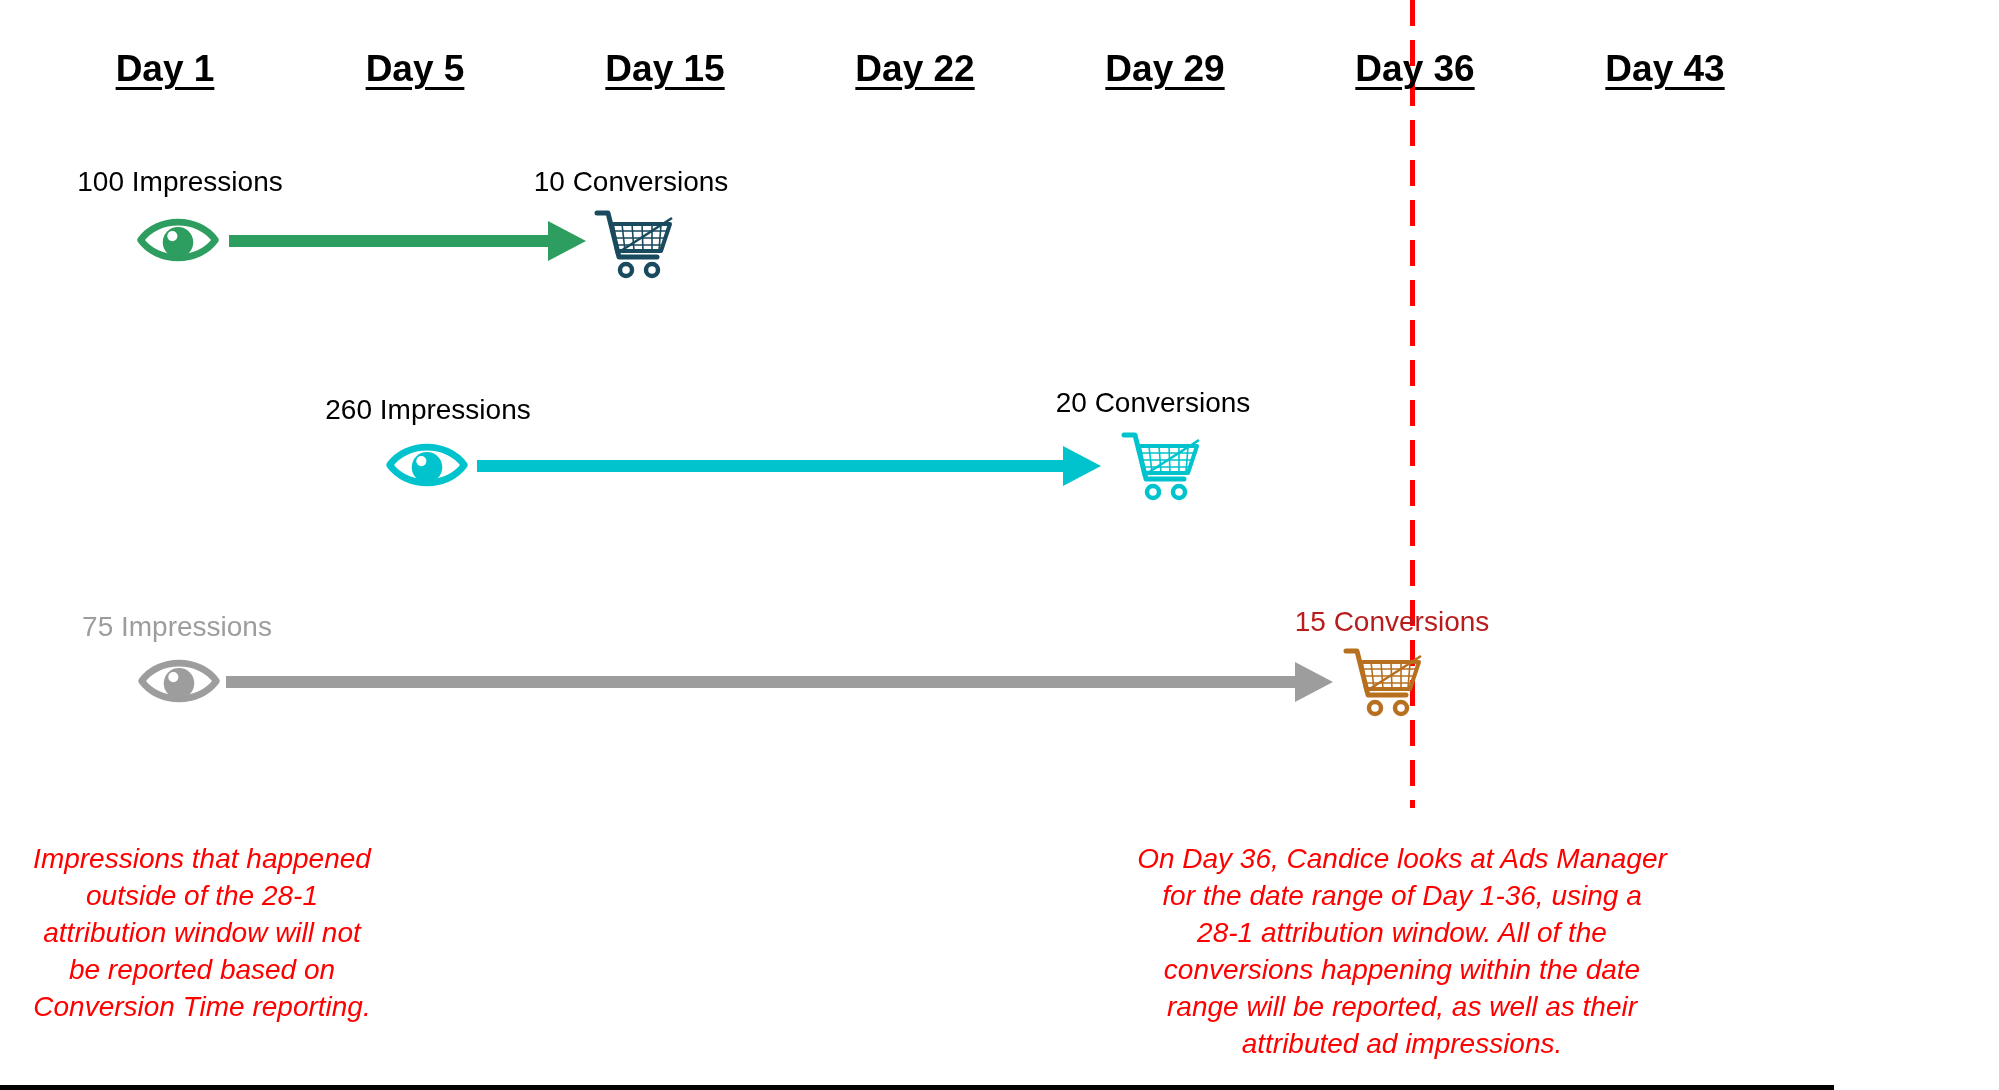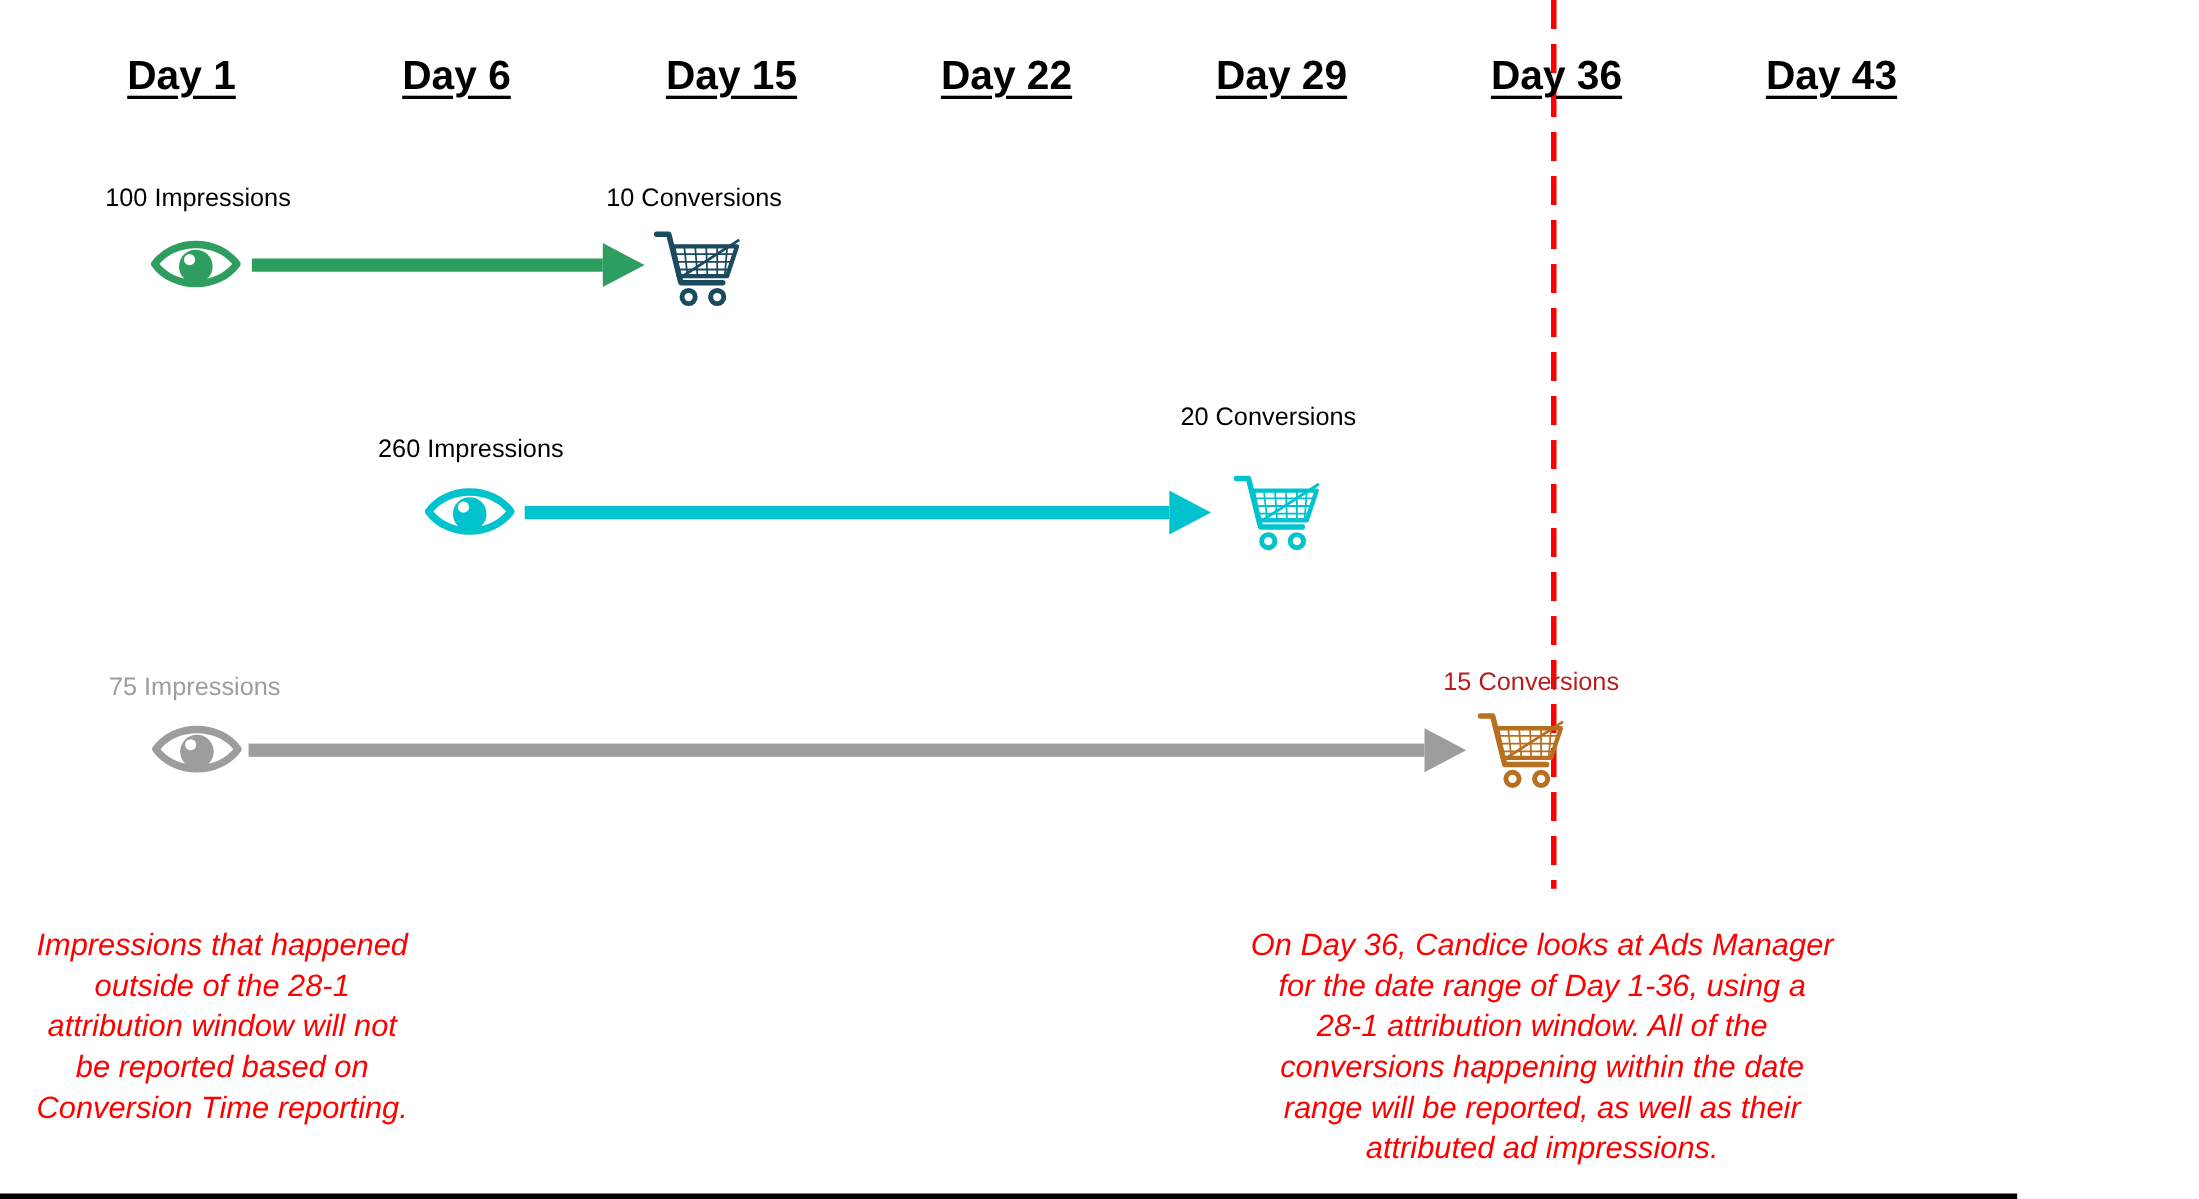--- a/index.html
+++ b/index.html
@@ -24,21 +24,21 @@
     text-decoration: underline;
     text-decoration-thickness: 3px;
     text-underline-offset: 6px;
     white-space: nowrap;
   }
 
   
   .lbl {
     position: absolute;
     transform: translateX(-50%);
-    font-size: 23px;
+    font-size: 28px;
     color: #000000;
     white-space: nowrap;
   }
 
   
   .eye  { position: absolute; width: 86px; height: 58px; }
   .cart { position: absolute; width: 80px; height: 84px; }
 
   
   .arrow { position: absolute; display: flex; align-items: center; height: 40px; }
@@ -112,21 +112,21 @@
 </svg>
 
 <div class="canvas">
 
   <div class="redline"></div>
 
   <div class="layer">
 
     <div>
       <span class="day" style="left:165px">Day 1</span>
-      <span class="day" style="left:415px">Day 6</span>
+      <span class="day" style="left:415px">Day 5</span>
       <span class="day" style="left:665px">Day 15</span>
       <span class="day" style="left:915px">Day 22</span>
       <span class="day" style="left:1165px">Day 29</span>
       <span class="day" style="left:1415px">Day 36</span>
       <span class="day" style="left:1665px">Day 43</span>
       <span class="day" style="left:1915px">Day 50</span>
     </div>
 
     <div>
       <span class="lbl" style="left:180px; top:166px;">100 Impressions</span>
@@ -148,21 +148,21 @@
       <svg class="eye c-cyan" style="left:384px; top:436px;">
         <use href="#icon-eye"></use>
       </svg>
       <div class="arrow c-cyan" style="left:477px; top:446px; width:624px;">
         <div class="shaft"></div>
         <div class="head"></div>
       </div>
       <svg class="cart c-cyan" style="left:1121px; top:424px;">
         <use href="#icon-cart"></use>
       </svg>
-      <span class="lbl" style="left:1153px; top:365px;">20 Conversions</span>
+      <span class="lbl" style="left:1153px; top:387px;">20 Conversions</span>
     </div>
 
     <div>
       <span class="lbl c-gray" style="left:177px; top:611px; color:#9d9d9d;">75 Impressions</span>
       <svg class="eye c-gray" style="left:136px; top:652px;">
         <use href="#icon-eye"></use>
       </svg>
       <div class="arrow c-gray" style="left:226px; top:662px; width:1107px;">
         <div class="shaft"></div>
         <div class="head"></div>

